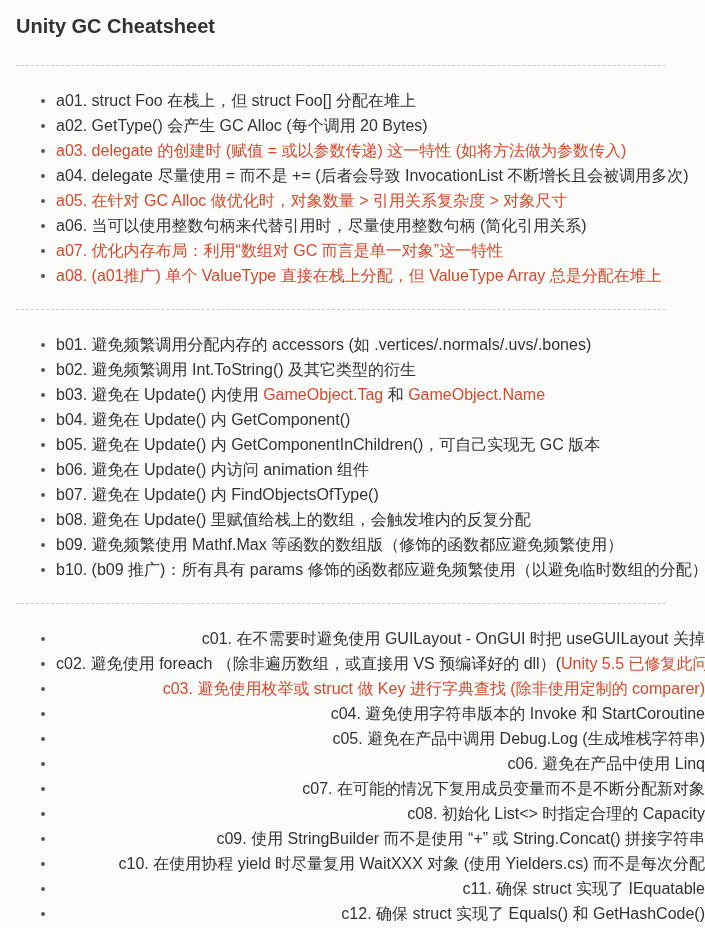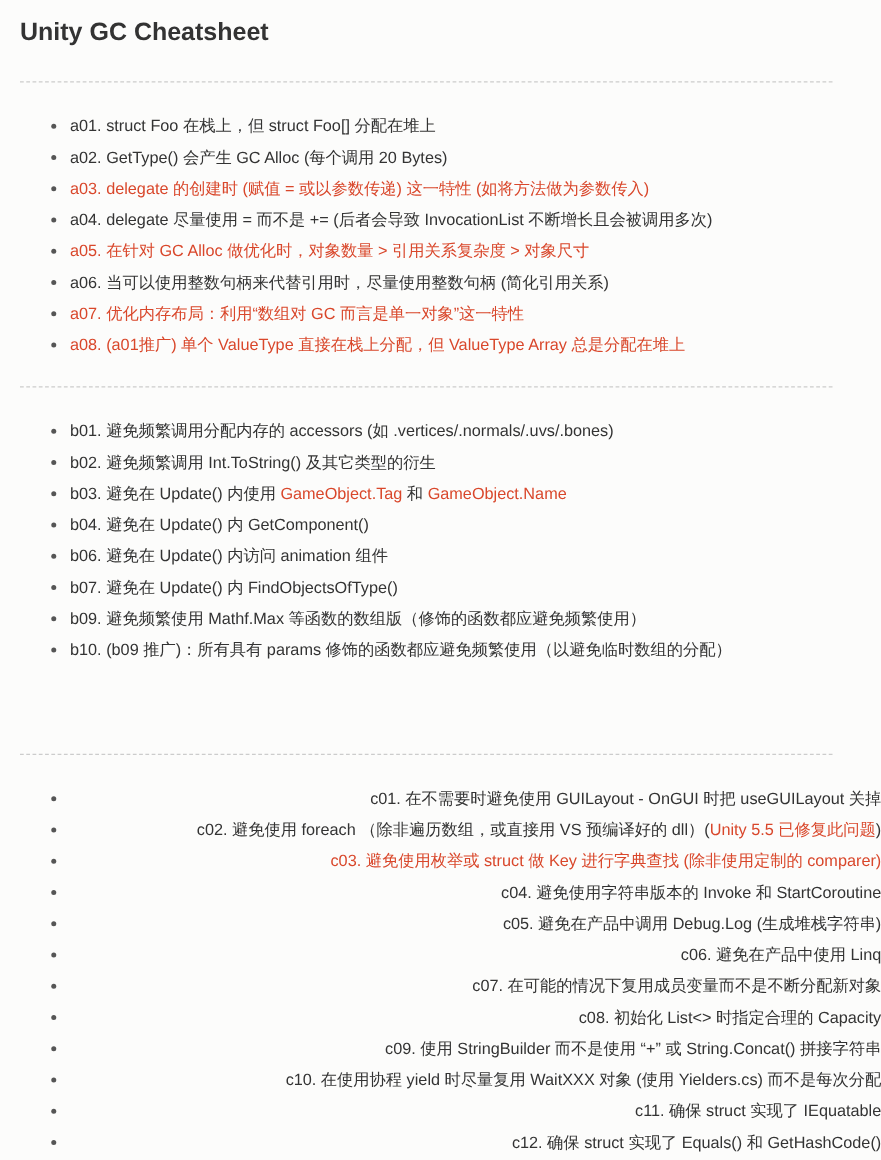--- a/index.html
+++ b/index.html
@@ -36,21 +36,21 @@
     ul.tips {
       position: absolute;
       left: 0;
       margin: 0;
       padding: 0 0 0 56px;
       list-style: none;
       width: 649px;
     }
     ul.tips li {
       position: relative;
-      font-size: 13px;
+      font-size: 16px;
       line-height: 25px;
       height: 25px;
       white-space: nowrap;
       color: #333333;
     }
     ul.tips li::before {
       content: "";
       position: absolute;
       left: -15px;
       top: 11px;
@@ -77,22 +77,24 @@
     <li><span class="red">a07. 优化内存布局：利用“数组对 GC 而言是单一对象”这一特性</span></li>
     <li><span class="red">a08. (a01推广) 单个 ValueType 直接在栈上分配，但 ValueType Array 总是分配在堆上</span></li>
   </ul>
 
 <div class="divider" style="top:309px;"></div>
 <ul class="tips" style="top:332px;">
     <li><span>b01. 避免频繁调用分配内存的 accessors (如 .vertices/.normals/.uvs/.bones)</span></li>
     <li><span>b02. 避免频繁调用 Int.ToString() 及其它类型的衍生</span></li>
     <li><span>b03. 避免在 Update() 内使用 </span><span class="red">GameObject.Tag</span><span> 和 </span><span class="red">GameObject.Name</span></li>
     <li><span>b04. 避免在 Update() 内 GetComponent()</span></li>
+    <li><span>b05. 避免在 Update() 内 GetComponentInChildren()，可自己实现无 GC 版本</span></li>
     <li><span>b06. 避免在 Update() 内访问 animation 组件</span></li>
     <li><span>b07. 避免在 Update() 内 FindObjectsOfType()</span></li>
+    <li><span>b08. 避免在 Update() 里赋值给栈上的数组，会触发堆内的反复分配</span></li>
     <li><span>b09. 避免频繁使用 Mathf.Max 等函数的数组版（修饰的函数都应避免频繁使用）</span></li>
     <li><span>b10. (b09 推广)：所有具有 params 修饰的函数都应避免频繁使用（以避免临时数组的分配）</span></li>
   </ul>
 
 <div class="divider" style="top:603px;"></div>
 <ul class="tips" style="top:626px;text-align:right;">
     <li><span>c01. 在不需要时避免使用 GUILayout - OnGUI 时把 useGUILayout 关掉</span></li>
     <li><span>c02. 避免使用 foreach （除非遍历数组，或直接用 VS 预编译好的 dll）(</span><span class="red">Unity 5.5 已修复此问题</span><span>)</span></li>
     <li><span class="red">c03. 避免使用枚举或 struct 做 Key 进行字典查找 (除非使用定制的 comparer)</span></li>
     <li><span>c04. 避免使用字符串版本的 Invoke 和 StartCoroutine</span></li>

